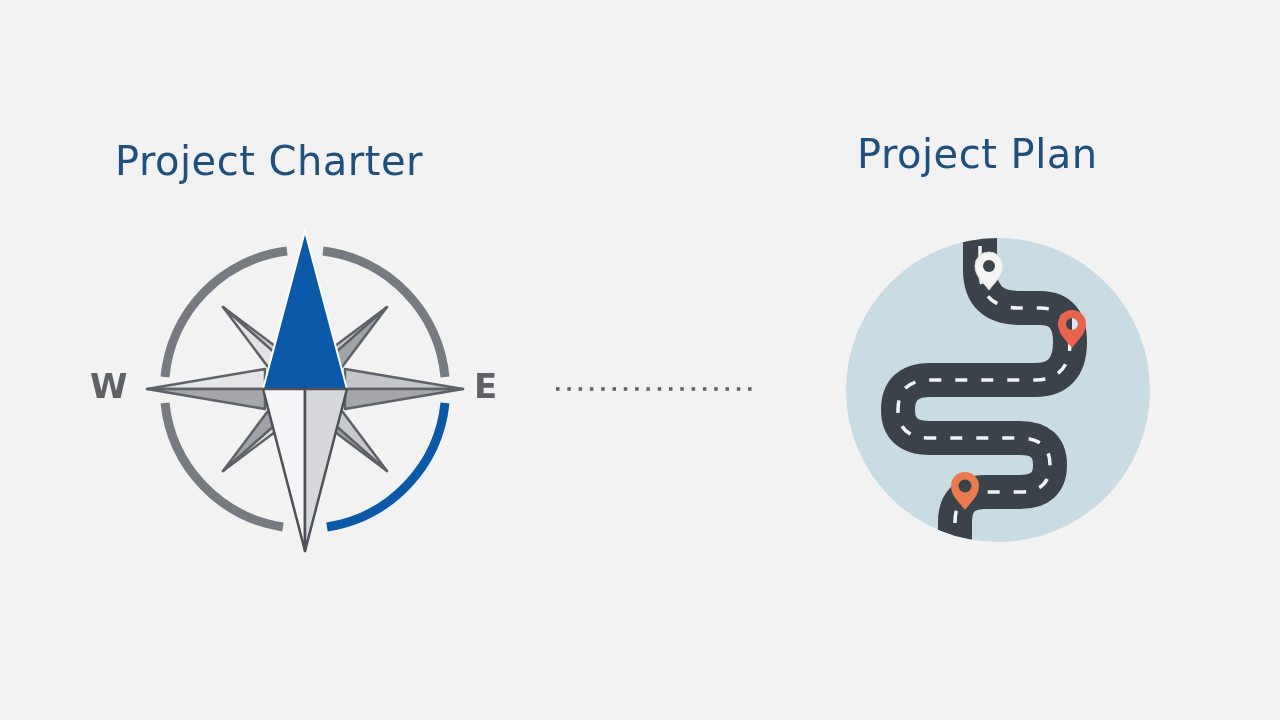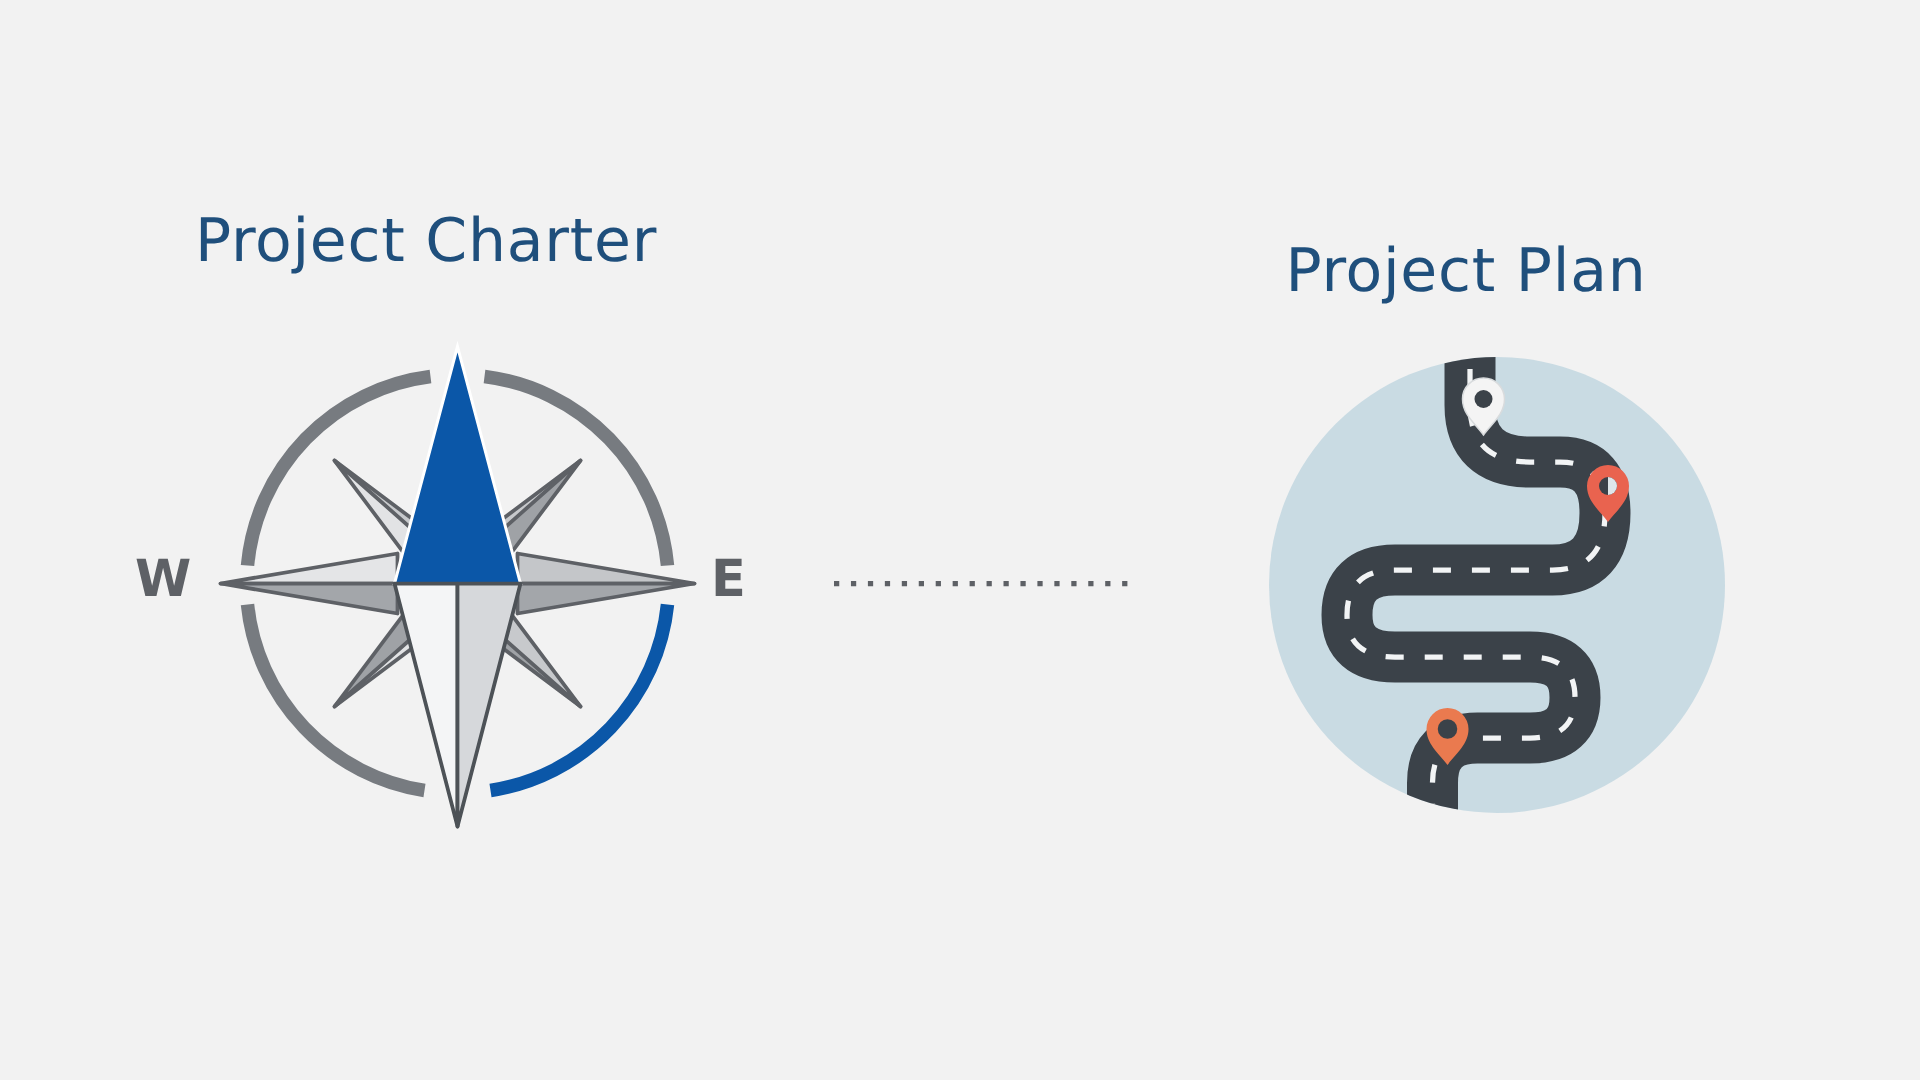--- a/index.html
+++ b/index.html
@@ -10,22 +10,22 @@
       position: relative;
     }
     .title {
       position: absolute;
       color: #1f4f7c;
       font-size: 40px;
       font-weight: normal;
       letter-spacing: 0.5px;
       white-space: nowrap;
     }
-    #charter-title { left: 130px; top: 138px; }
-    #plan-title { left: 857px; top: 158px; text-align: right; }
+    #charter-title { left: 115px; top: 138px; }
+    #plan-title { left: 857px; top: 131px; text-align: right; }
     .dir {
       position: absolute;
       color: #5e6166;
       font-weight: bold;
       font-size: 34px;
     }
     #dir-w { left: 90px; top: 366px; }
     #dir-e { left: 474px; top: 366px; }
     svg { position: absolute; }
   </style>

